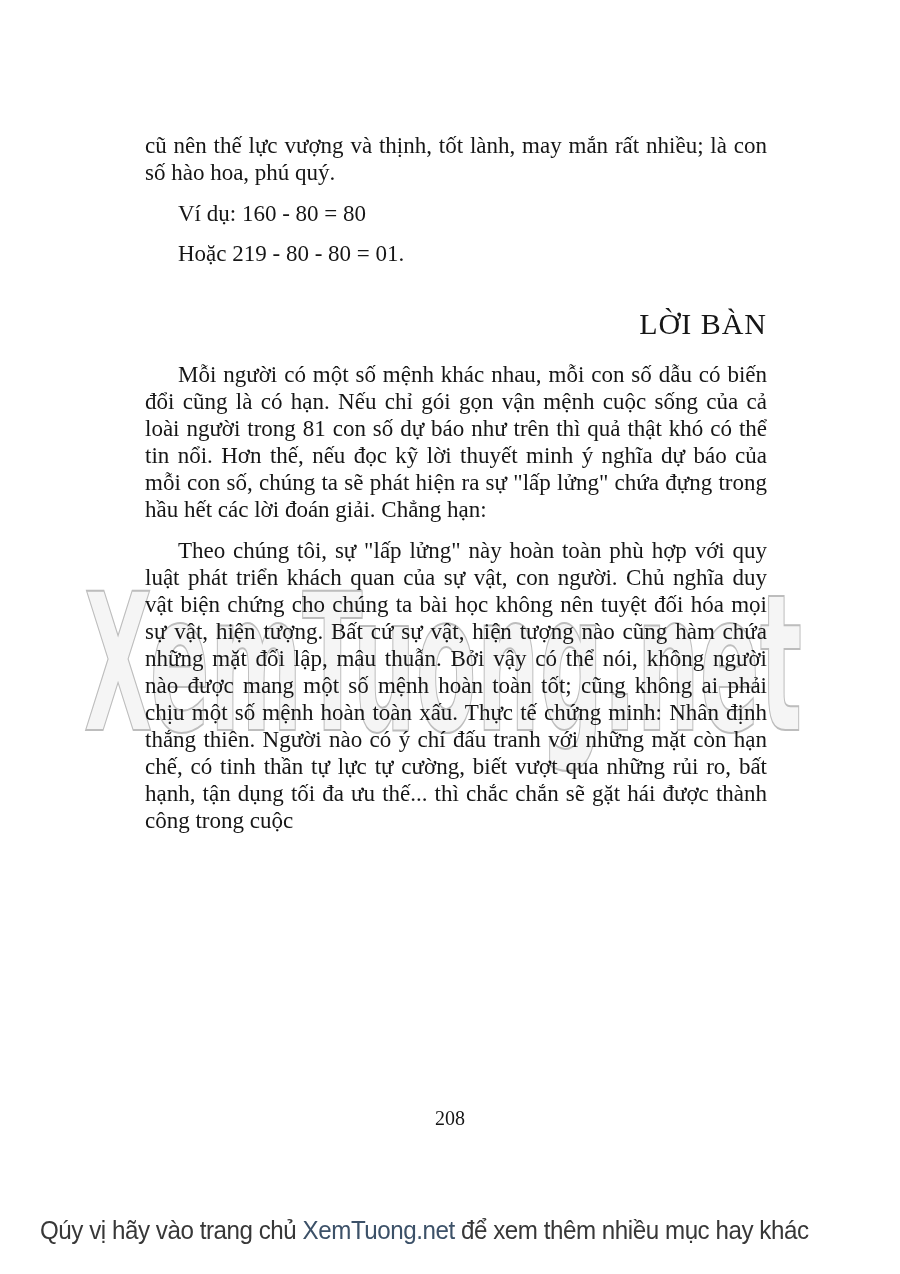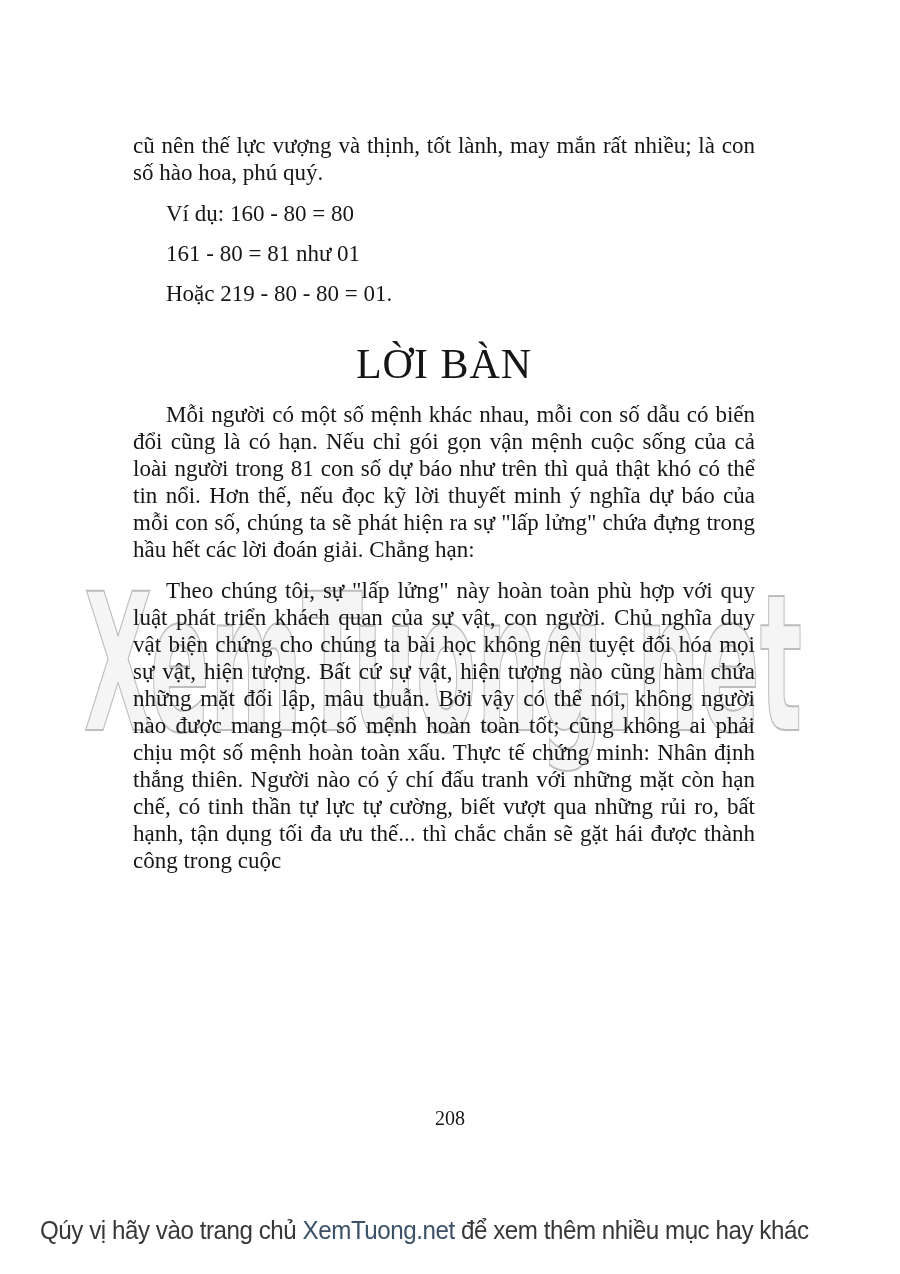--- a/index.html
+++ b/index.html
@@ -10,39 +10,39 @@
     overflow:hidden;
     font-family:"Liberation Serif", serif;
     color:#161616;
   }
   
   .watermark-layer{
     position:absolute;left:0;top:570px;width:900px;height:240px;
     z-index:0;pointer-events:none;
   }
   .content{
-    position:absolute;left:133px;top:132px;width:622px;
+    position:absolute;left:145px;top:132px;width:622px;
     z-index:1;
     font-size:23px;line-height:27px;
     text-align:justify;
   }
   .content p{margin:0 0 14px 0;}
   p.para{text-indent:33px;}
   p.no-indent{text-indent:0;}
   .lead{font-weight:bold;}
   .example-line{
     margin:0 0 13px 33px;
     text-align:left;
   }
   .example-line:first-child{margin-top:0;}
   h1.section-heading{
     margin:34px 0 14px 0;
-    font-size:42px;line-height:46px;
+    font-size:30px;line-height:46px;
     font-weight:400;
-    text-align:center;
+    text-align:right;
     letter-spacing:1px;
     text-indent:0;
   }
   .page-number{
     position:absolute;left:0;top:1104px;width:900px;
     text-align:center;
     font-size:20px;line-height:28px;
     z-index:1;
   }
   .footer-bar{
@@ -67,21 +67,20 @@
     <text x="443" y="160" text-anchor="middle" font-family="DejaVu Sans, sans-serif" font-weight="bold" font-size="190" fill-opacity="0.75" stroke-width="2" textLength="718" lengthAdjust="spacingAndGlyphs" fill="#f2f2f2" stroke="#bdbdbd">XemTuong.net</text>
   </svg>
 
   <div class="content">
 
     <p class="para no-indent">cũ nên thế lực vượng và thịnh, tốt lành, may mắn rất nhiều; là con số hào hoa, phú quý.</p>
 
 
     <div>
       <div class="example-line">Ví dụ: 160 - 80 = 80</div>
-      <div class="example-line">161 - 80 = 81 như 01</div>
       <div class="example-line">Hoặc 219 - 80 - 80 = 01.</div>
     </div>
 
     <h1 class="section-heading">LỜI BÀN</h1>
 
     <p class="para"><span>Mỗi người có một số mệnh khác nhau, mỗi con số dẫu có biến đổi cũng là có hạn. Nếu chỉ gói gọn vận mệnh cuộc sống của cả loài người trong 81 con số dự báo như trên thì quả thật khó có thể tin nổi. Hơn thế, nếu đọc kỹ lời thuyết minh ý nghĩa dự báo của mỗi con số, chúng ta sẽ phát hiện ra sự "lấp lửng" chứa đựng trong hầu hết các lời đoán giải. Chẳng hạn:</span></p>
 
 
 
     <p class="para"><span>Theo chúng tôi, sự "lấp lửng" này hoàn toàn phù hợp với quy luật phát triển khách quan của sự vật, con người. Chủ nghĩa duy vật biện chứng cho chúng ta bài học không nên tuyệt đối hóa mọi sự vật, hiện tượng. Bất cứ sự vật, hiện tượng nào cũng hàm chứa những mặt đối lập, mâu thuẫn. Bởi vậy có thể nói, không người nào được mang một số mệnh hoàn toàn tốt; cũng không ai phải chịu một số mệnh hoàn toàn xấu. Thực tế chứng minh: Nhân định thắng thiên. Người nào có ý chí đấu tranh với những mặt còn hạn chế, có tinh thần tự lực tự cường, biết vượt qua những rủi ro, bất hạnh, tận dụng tối đa ưu thế... thì chắc chắn sẽ gặt hái được thành công trong cuộc</span></p>

